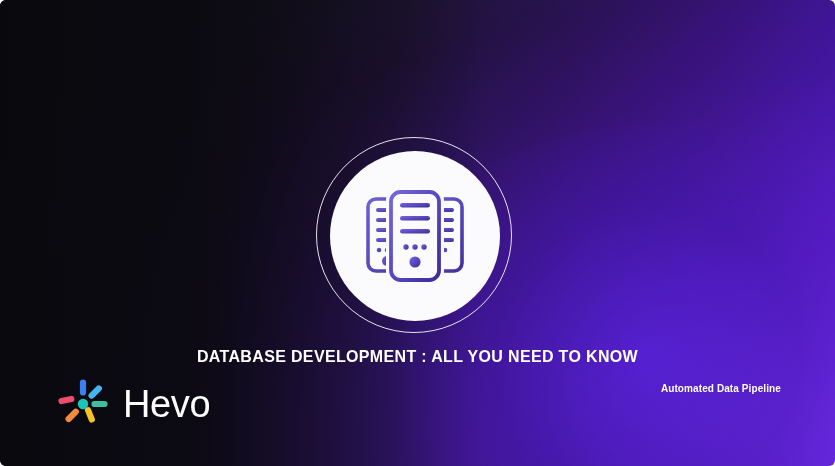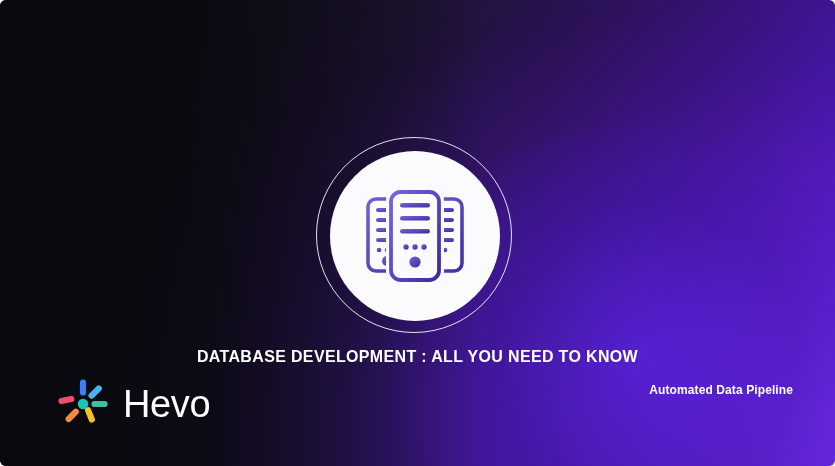--- a/index.html
+++ b/index.html
@@ -94,26 +94,26 @@
     font-weight: 700;
     font-size: 16.5px;
     letter-spacing: 0.35px;
     white-space: nowrap;
     transform: scaleX(0.97);
   }
 
   
   .tagline {
     position: absolute;
-    right: 42px;
+    right: 54px;
     top: 383px;
     color: #ffffff;
     font-family: "Liberation Sans", sans-serif;
     font-weight: 700;
-    font-size: 12px;
+    font-size: 10px;
     letter-spacing: 0.1px;
     white-space: nowrap;
   }
 
   
   .logo-lockup {
     position: absolute;
     left: 57px;
     top: 378px;
     display: flex;

